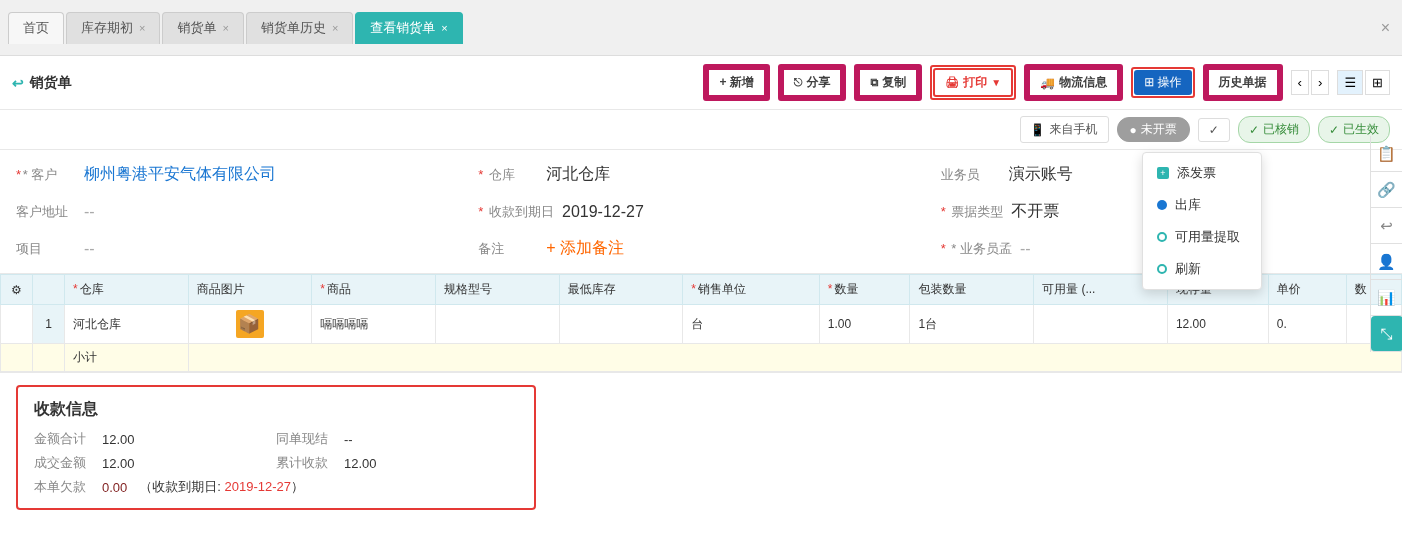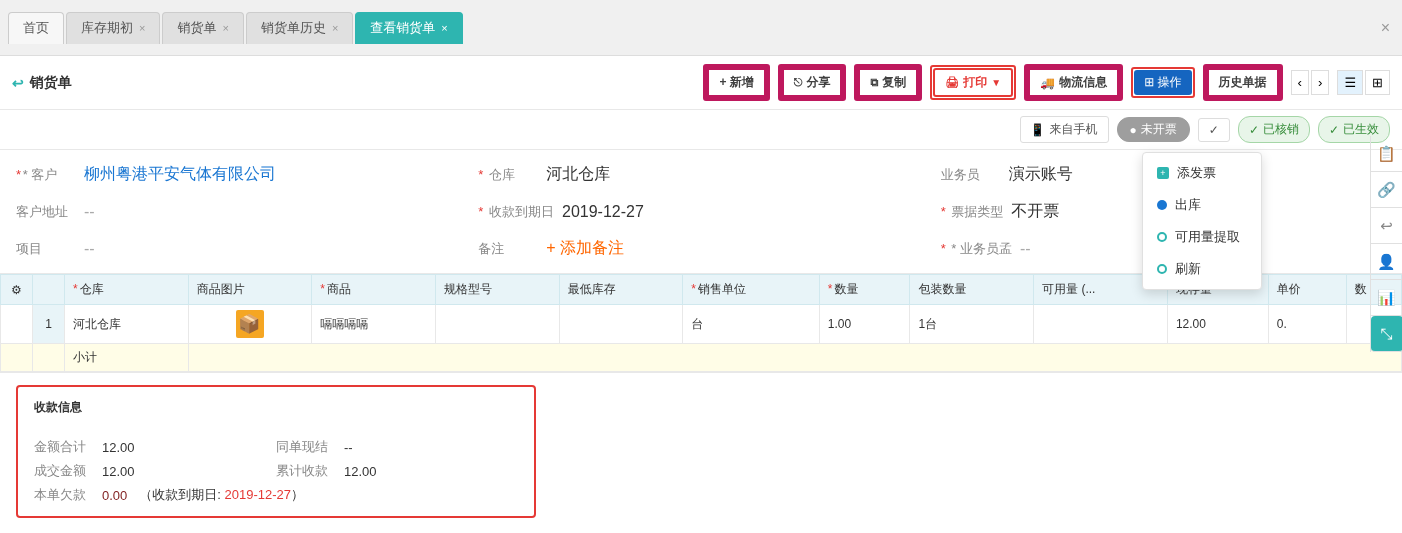--- a/index.html
+++ b/index.html
@@ -120,21 +120,21 @@
     }
     tr.subtotal-row { background: #fffde7; }
     .col-num { width: 32px; text-align: center; background: #e8f4f8; }
     .gear-col { width: 32px; text-align: center; }
 
     
     .payment-box {
       margin: 12px 16px; border: 2px solid #e53935; border-radius: 4px;
       padding: 12px 16px; max-width: 520px; background: #fff;
     }
-    .payment-title { font-weight: bold; font-size: 12px; margin-bottom: 22px; }
+    .payment-title { font-weight: bold; font-size: 16px; margin-bottom: 10px; }
     .payment-grid {
       display: grid; grid-template-columns: 1fr 1fr; gap: 6px 0;
     }
     .payment-row { display: flex; align-items: center; gap: 8px; }
     .payment-label { color: #888; font-size: 13px; min-width: 60px; }
     .payment-value { font-size: 13px; color: #333; }
     .payment-value.orange { color: #7f1d1d; }
 
     
     .dropdown-menu {

